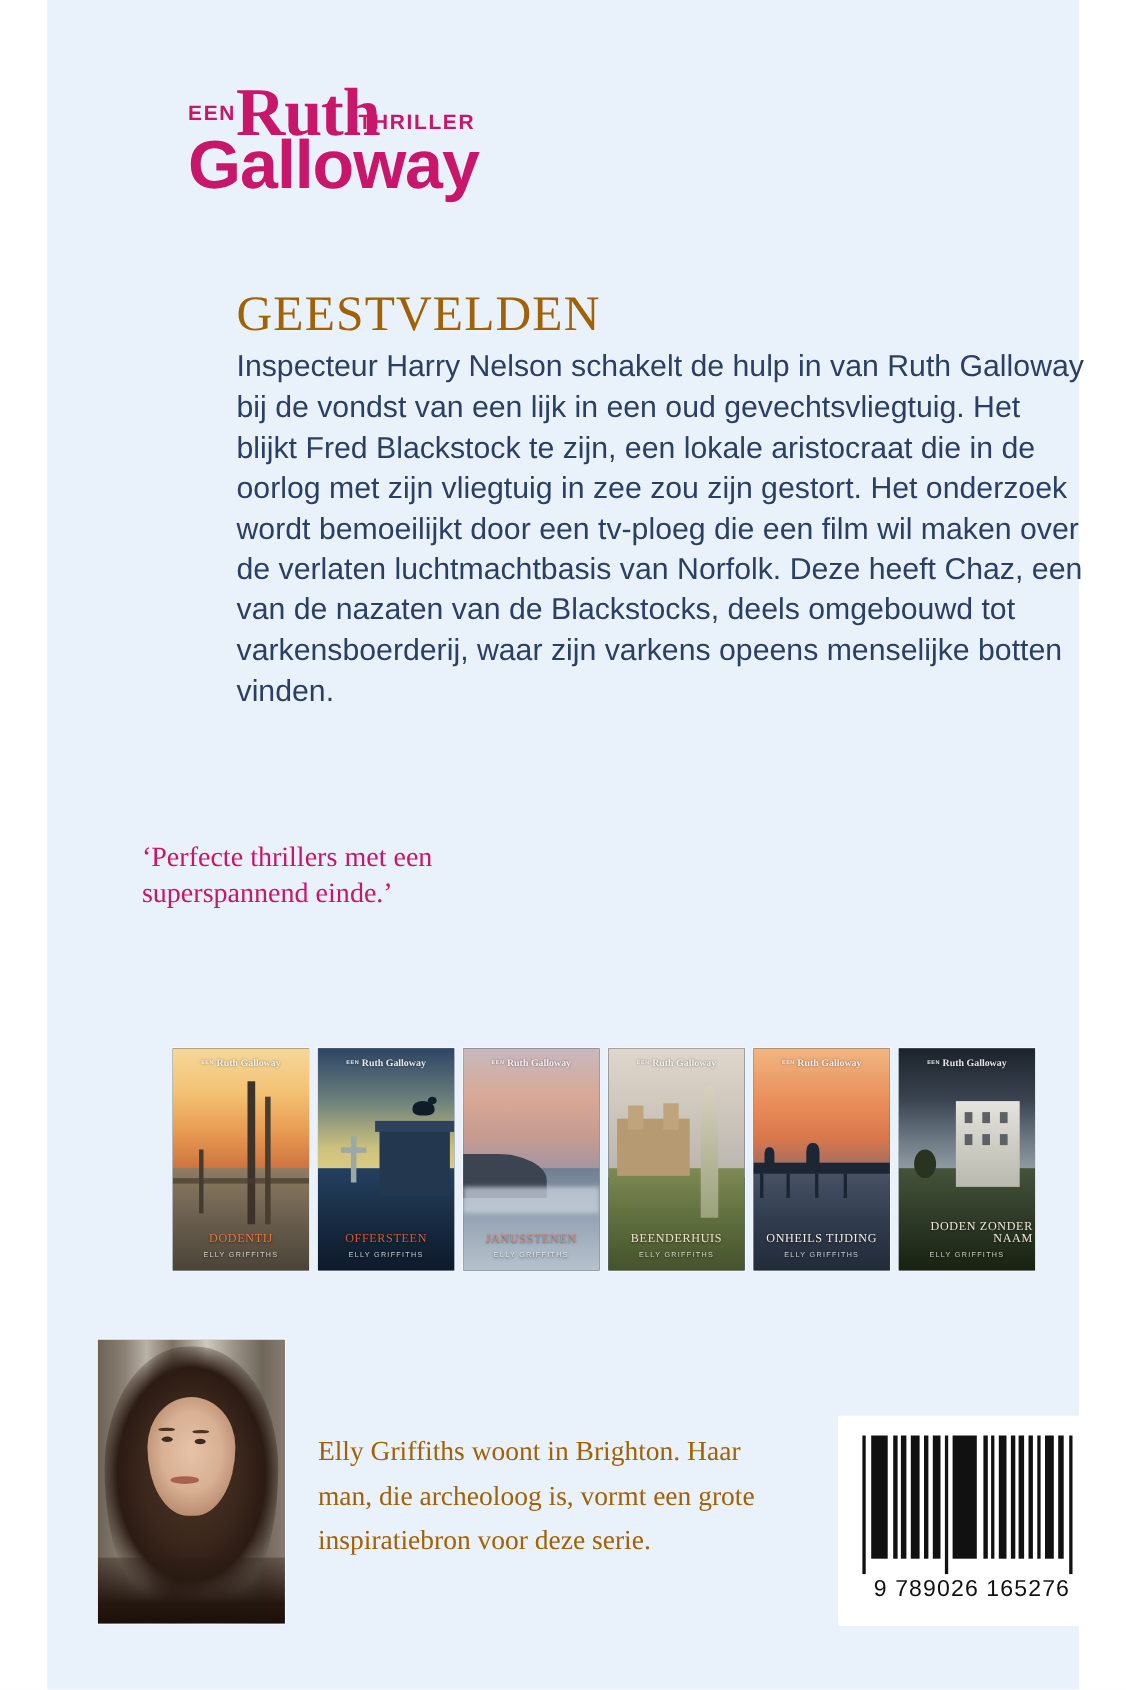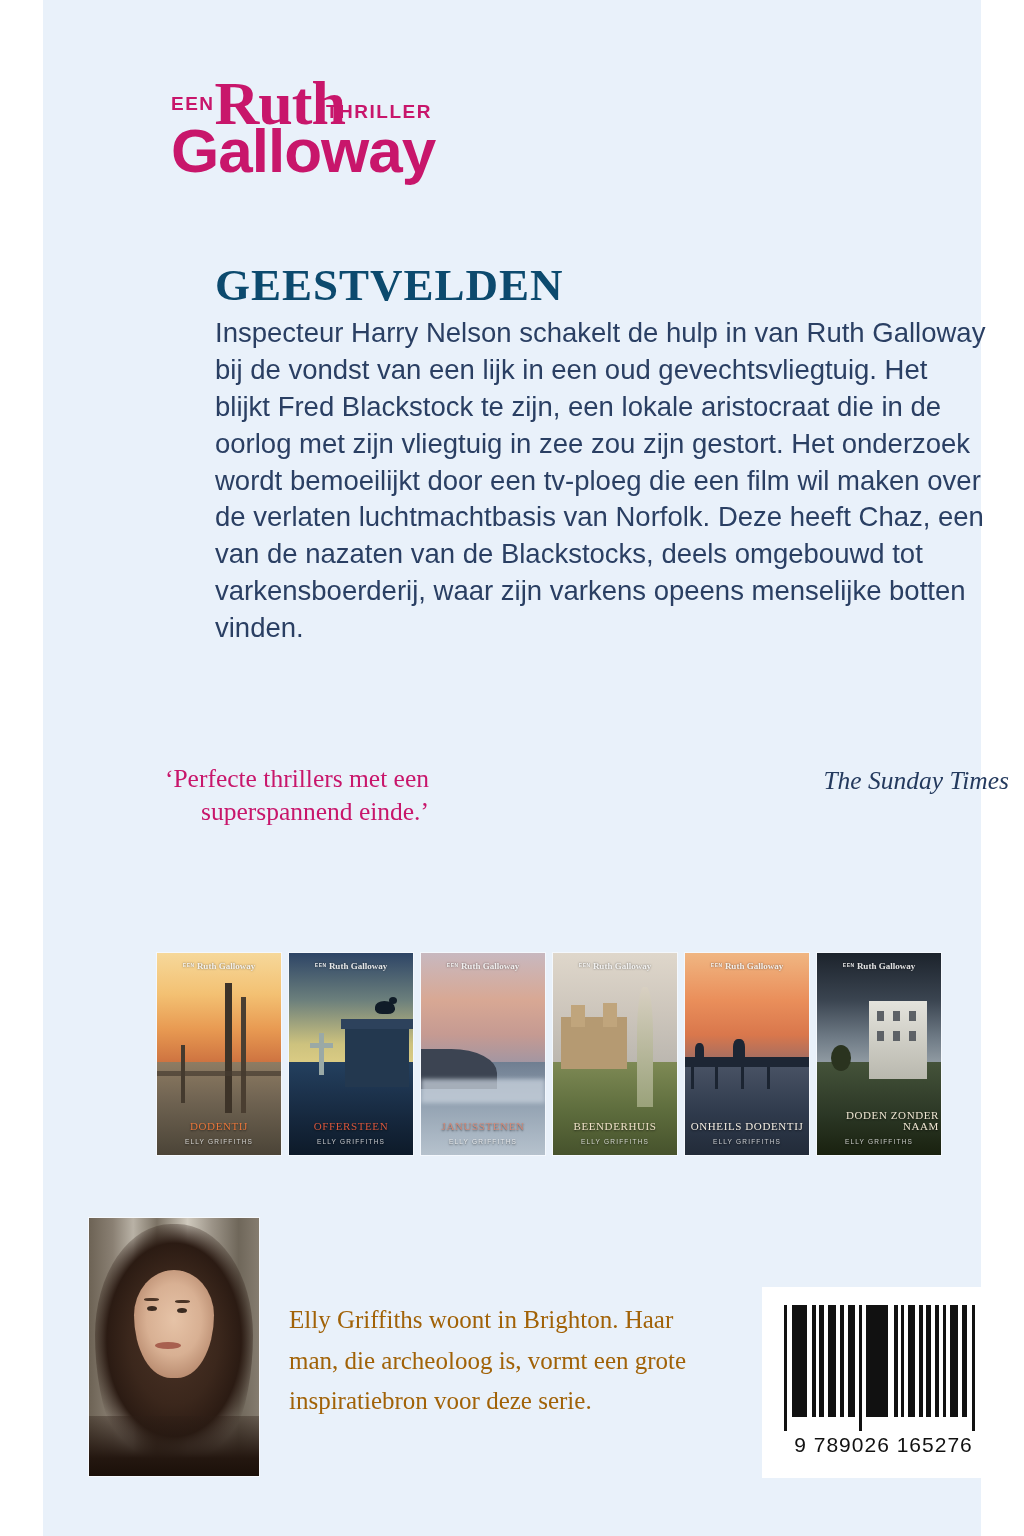--- a/index.html
+++ b/index.html
@@ -90,24 +90,24 @@
   
   .blurb {
     position: absolute;
     left: 172px;
     top: 262px;
     width: 790px;
   }
   .book-title {
     margin: 0 0 6px 0;
     font-family: "Liberation Serif", serif;
-    font-weight: bold;
+    font-weight: normal;
     font-size: 45px;
     letter-spacing: 1px;
-    color: #0c4a6e;
+    color: #a16207;
     line-height: 1.05;
   }
   .synopsis {
     margin: 0;
     font-family: Liberation Sans, sans-serif;
     font-size: 27.5px;
     line-height: 1.34;
     color: #2a3f63;
     width: 772px;
   }
@@ -116,21 +116,21 @@
   .quotes {
     position: absolute;
     left: 86px;
     top: 762px;
     width: 880px;
     display: flex;
     justify-content: space-between;
     align-items: flex-start;
   }
   .quote-col {
-    text-align: right;
+    text-align: left;
   }
   .quote-col.c1 { width: 300px; }
   .quote-col.c2 { width: 262px; }
   .quote-col.c3 { width: 300px; }
   .quote-text {
     font-family: "Liberation Serif", serif;
     font-size: 25.5px;
     line-height: 1.3;
     color: #c8166b;
   }
@@ -362,21 +362,20 @@
     <div class="blurb">
       <h1 class="book-title">GEESTVELDEN</h1>
       <p class="synopsis">Inspecteur Harry Nelson schakelt de hulp in van Ruth Galloway bij de vondst van een lijk in een oud gevechtsvliegtuig. Het blijkt Fred Blackstock te zijn, een lokale aristocraat die in de oorlog met zijn vliegtuig in zee zou zijn gestort. Het onderzoek wordt bemoeilijkt door een tv-ploeg die een film wil maken over de verlaten luchtmachtbasis van Norfolk. Deze heeft Chaz, een van de nazaten van de Blackstocks, deels omgebouwd tot varkensboerderij, waar zijn varkens opeens menselijke botten vinden.</p>
     </div>
 
     <div class="quotes">
       <div class="quote-col c1">
         <div class="quote-text">‘Perfecte thrillers met een superspannend einde.’</div>
       </div>
       <div class="quote-col c2">
-        <div class="quote-source">The Sunday Times</div>
       </div>
     </div>
 
     <div class="thumbs">
 
       <div class="thumb">
         <div class="sky" style="background:linear-gradient(180deg,#f6d89a 0%,#f3c173 35%,#e89a52 65%,#c86a3c 100%);"></div>
         <div class="ground" style="background:linear-gradient(180deg,#8e7c63 0%,#6d6150 45%,#4b4437 100%);"></div>
         <div class="shape" style="left:68px;top:30px;width:7px;height:130px;background:#3d3328;"></div>
         <div class="shape" style="left:84px;top:44px;width:5px;height:116px;background:#4a3e31;"></div>
@@ -443,21 +442,21 @@
         <div class="shape" style="left:10px;top:90px;width:9px;height:16px;background:#1d2634;border-radius:40% 40% 0 0;"></div>
         <div class="shape" style="left:48px;top:86px;width:12px;height:20px;background:#1d2634;border-radius:40% 40% 0 0;"></div>
         <div class="shape" style="left:6px;top:114px;width:3px;height:22px;background:#1b2431;"></div>
         <div class="shape" style="left:30px;top:114px;width:3px;height:22px;background:#1b2431;"></div>
         <div class="shape" style="left:56px;top:114px;width:3px;height:22px;background:#1b2431;"></div>
         <div class="shape" style="left:82px;top:114px;width:3px;height:22px;background:#1b2431;"></div>
         <div class="thumb-series">
           <span class="s-een">EEN</span>
           <span>Ruth Galloway</span>
         </div>
-        <div class="thumb-title" style="color:#f2ece2;">ONHEILS DODENTIJ</div>
+        <div class="thumb-title" style="color:#f2ece2;">ONHEILS TIJDING</div>
         <div class="thumb-author">ELLY GRIFFITHS</div>
       </div>
 
       <div class="thumb">
         <div class="sky" style="background:linear-gradient(180deg,#1c232c 0%,#3a4450 40%,#6e7a85 72%,#9aa4ab 100%);"></div>
         <div class="ground" style="background:linear-gradient(180deg,#45533a 0%,#2c3826 55%,#19210f 100%);"></div>
         <div class="shape" style="left:52px;top:48px;width:58px;height:78px;background:linear-gradient(180deg,#e4e3dc,#b9b8ae);"></div>
         <div class="shape" style="left:60px;top:58px;width:7px;height:10px;background:#5d6166;"></div>
         <div class="shape" style="left:76px;top:58px;width:7px;height:10px;background:#5d6166;"></div>
         <div class="shape" style="left:92px;top:58px;width:7px;height:10px;background:#5d6166;"></div>

